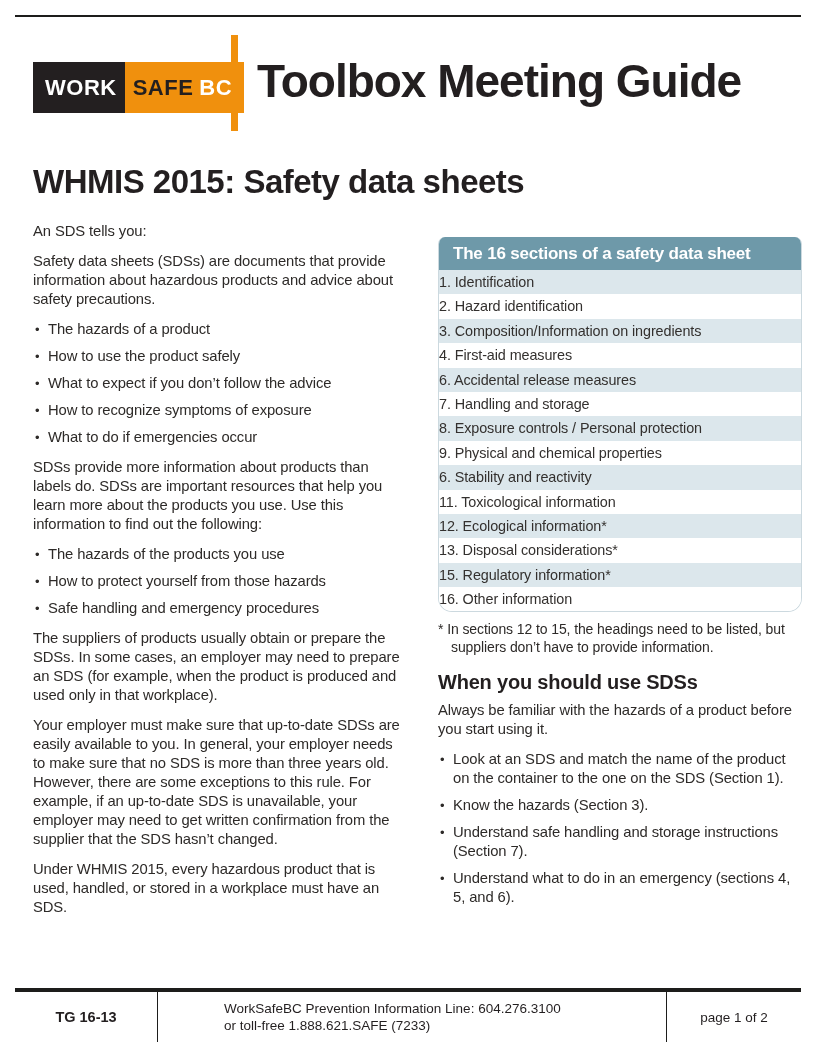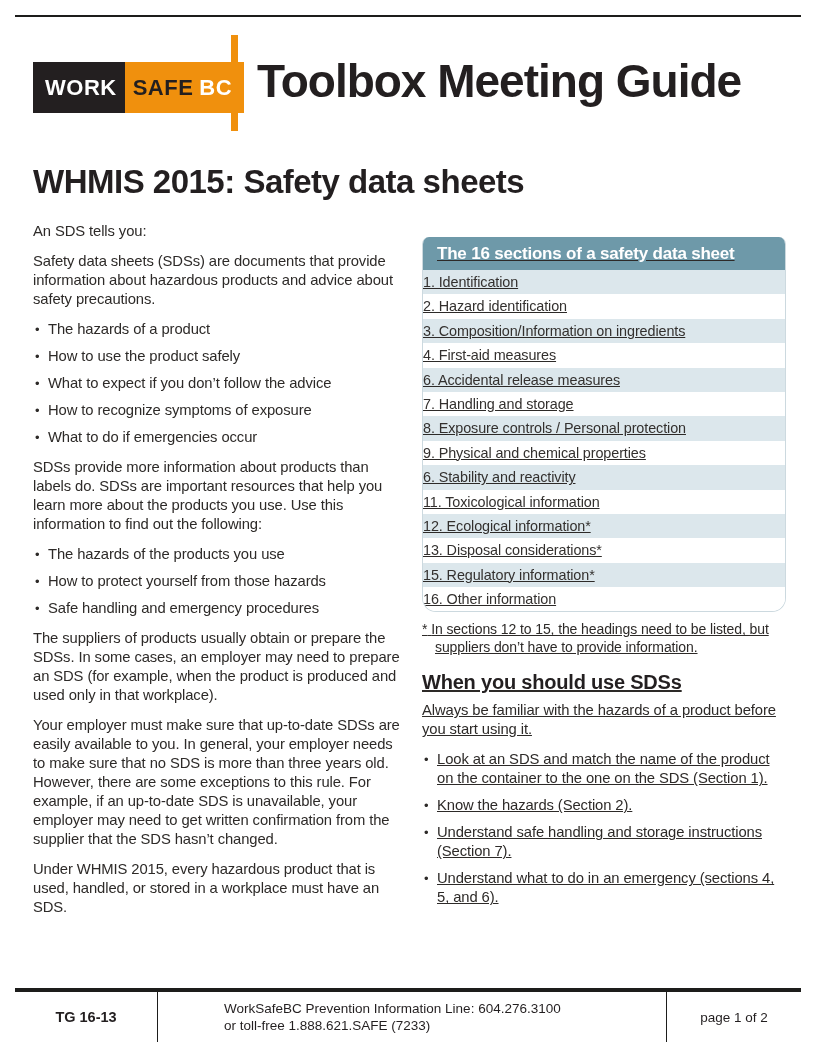--- a/index.html
+++ b/index.html
@@ -24,21 +24,21 @@
 
   .header-divider { position:absolute; left:231px; top:35px; width:7px; height:96px; background:var(--orange,#f0900d); }
 
   .doc-title { position:absolute; left:257px; top:52px; margin:0; font-size:46px; line-height:1.3; font-weight:bold; color:#231f20; letter-spacing:-1px; white-space:nowrap; }
 
   
   .h1 { position:absolute; left:33px; top:163px; margin:0; font-size:33px; font-weight:bold; color:#231f20; letter-spacing:-.5px; white-space:nowrap; }
 
   
   .col-left  { position:absolute; left:33px;  top:222px; width:375px; font-size:14.8px; line-height:19px; letter-spacing:-.1px; }
-  .col-right { position:absolute; left:422px; top:237px; width:364px; font-size:14.8px; line-height:19px; letter-spacing:-.1px;text-decoration:underline; }
+  .col-right { position:absolute; left:438px; top:237px; width:364px; font-size:14.8px; line-height:19px; letter-spacing:-.1px; }
 
   p { margin:0 0 11px 0; }
   ul.bullets { list-style:none; margin:0 0 11px 0; padding:0; }
   ul.bullets li { position:relative; padding-left:15px; margin-bottom:8px; }
   ul.bullets li::before { content:"\2022"; position:absolute; left:2px; top:0; font-size:13px; color:#2d2a28; }
 
   
   .sds-table { width:100%; border-radius:7px 7px 14px 14px; overflow:hidden; border:1px solid #ccd9df; border-top:none; }
   .sds-header { background:var(--table-header,#6e99a9); color:#ffffff; font-weight:bold; font-size:17px; padding:7px 10px 7px 14px; letter-spacing:-.2px; }
   .sds-rows { background:#ffffff; }
@@ -131,21 +131,21 @@
 
   <div class="footnote"><span>*</span>&nbsp;<span>In sections 12 to 15, the headings need to be listed, but suppliers don’t have to provide information.</span></div>
 
   <div class="subheading">When you should use SDSs</div>
 
   <p>Always be familiar with the hazards of a product before you start using it.</p>
 
   <ul class="bullets">
 
   <li class="bullet">Look at an SDS and match the name of the product on the container to the one on the SDS (Section 1).</li>
-      <li class="bullet">Know the hazards (Section 2).</li>
+      <li class="bullet">Know the hazards (Section 3).</li>
       <li class="bullet">Understand safe handling and storage instructions (Section 7).</li>
       <li class="bullet">Understand what to do in an emergency (sections 4, 5, and 6).</li>
     </ul>
 </div>
 
 <div class="footer">
   <div class="footer-rule"></div>
   <div class="footer-row">
     <div class="footer-cell footer-code">TG 16-13</div>
     <div class="footer-cell footer-info">

